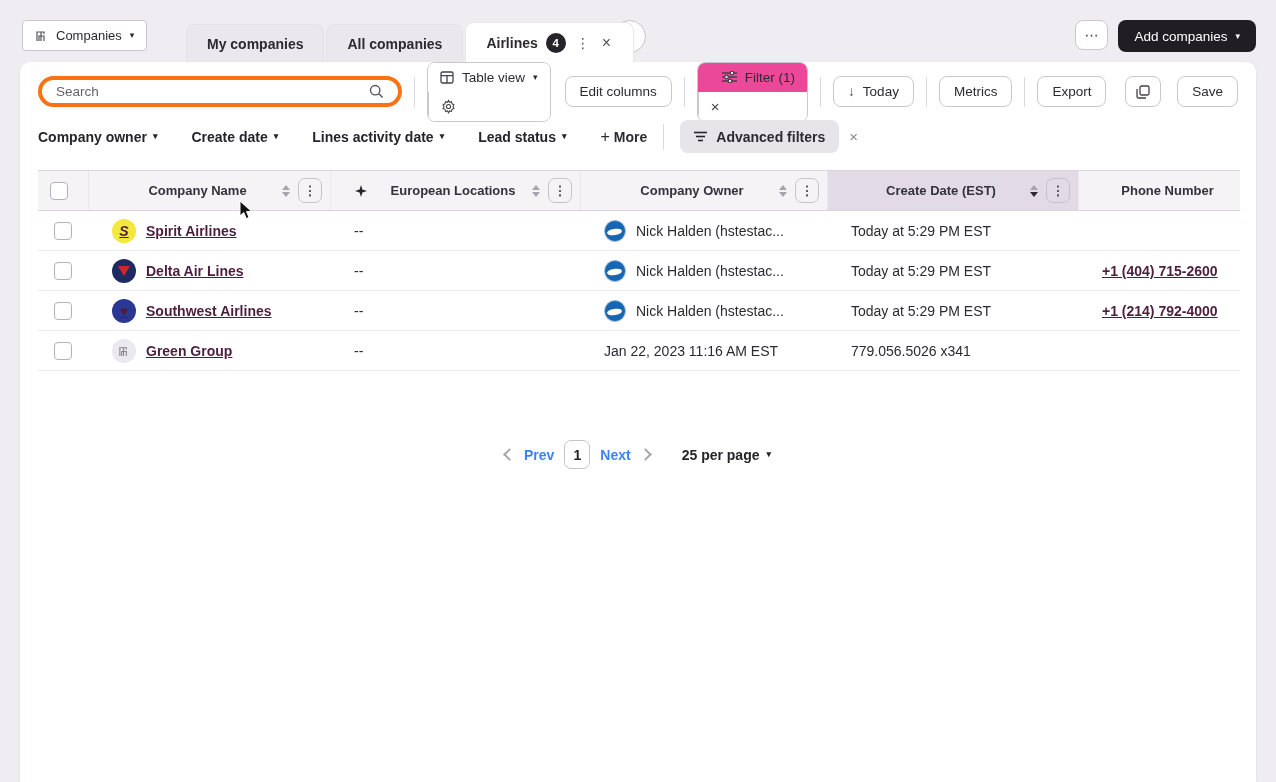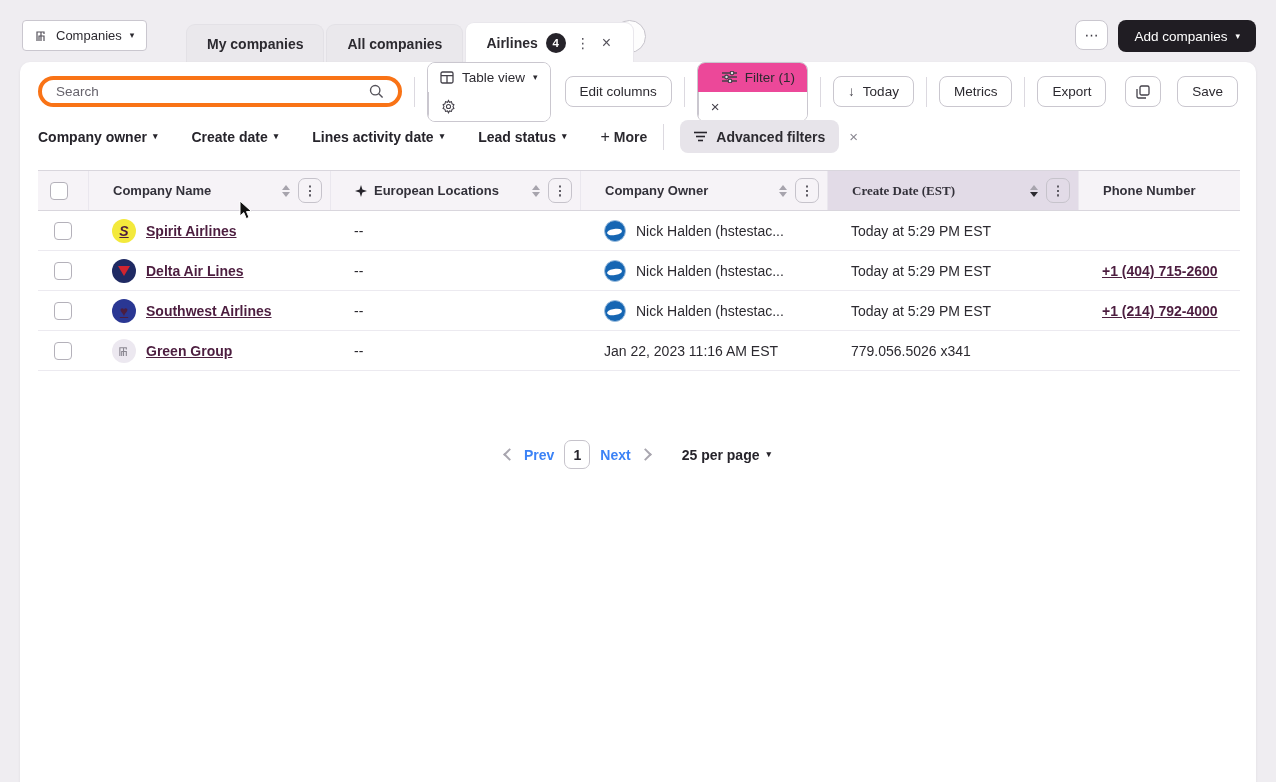--- a/index.html
+++ b/index.html
@@ -98,22 +98,22 @@
 
   
   .grid { position:absolute; left:18px; top:108px; width:1202px; }
   .g-row { display:grid; grid-template-columns:50px 242px 250px 247px 251px 1fr; align-items:stretch; }
   .thead { background:#f6f3f7; border-top:1px solid #d9d6dd; border-bottom:1px solid #d9d6dd; height:41px; }
   .th {
     display:flex; align-items:center; padding-left:24px; padding-right:8px;
     font-size:13px; font-weight:bold; color:#33313a; position:relative;
   }
   .th + .th { border-left:1px solid #eae7ee; }
-  .th.hl { background:#e2dbe7;font-family:Liberation Serif, serif; }
-  .th-label { flex:1; white-space:nowrap; overflow:hidden; }
+  .th.hl { background:#e2dbe7; }
+  .th-label { flex:1; white-space:nowrap; overflow:hidden;text-align:center; }
   .sorter { display:flex; flex-direction:column; gap:2px; margin-right:8px; cursor:pointer; }
   .tri-up { width:0; height:0; border-left:4px solid transparent; border-right:4px solid transparent; border-bottom:5px solid #a7a4ad; }
   .tri-dn { width:0; height:0; border-left:4px solid transparent; border-right:4px solid transparent; border-top:5px solid #a7a4ad; }
   .tri-dn.on { border-top-color:#2c2a30; }
   .kebab-box {
     width:24px; height:25px; border:1px solid #c6c3cb; border-radius:7px; background:transparent;
     display:flex; align-items:center; justify-content:center; color:#55525b; font-size:13px; cursor:pointer;
     flex:none;
   }
   .cell-check { display:flex; align-items:center; justify-content:center; }

